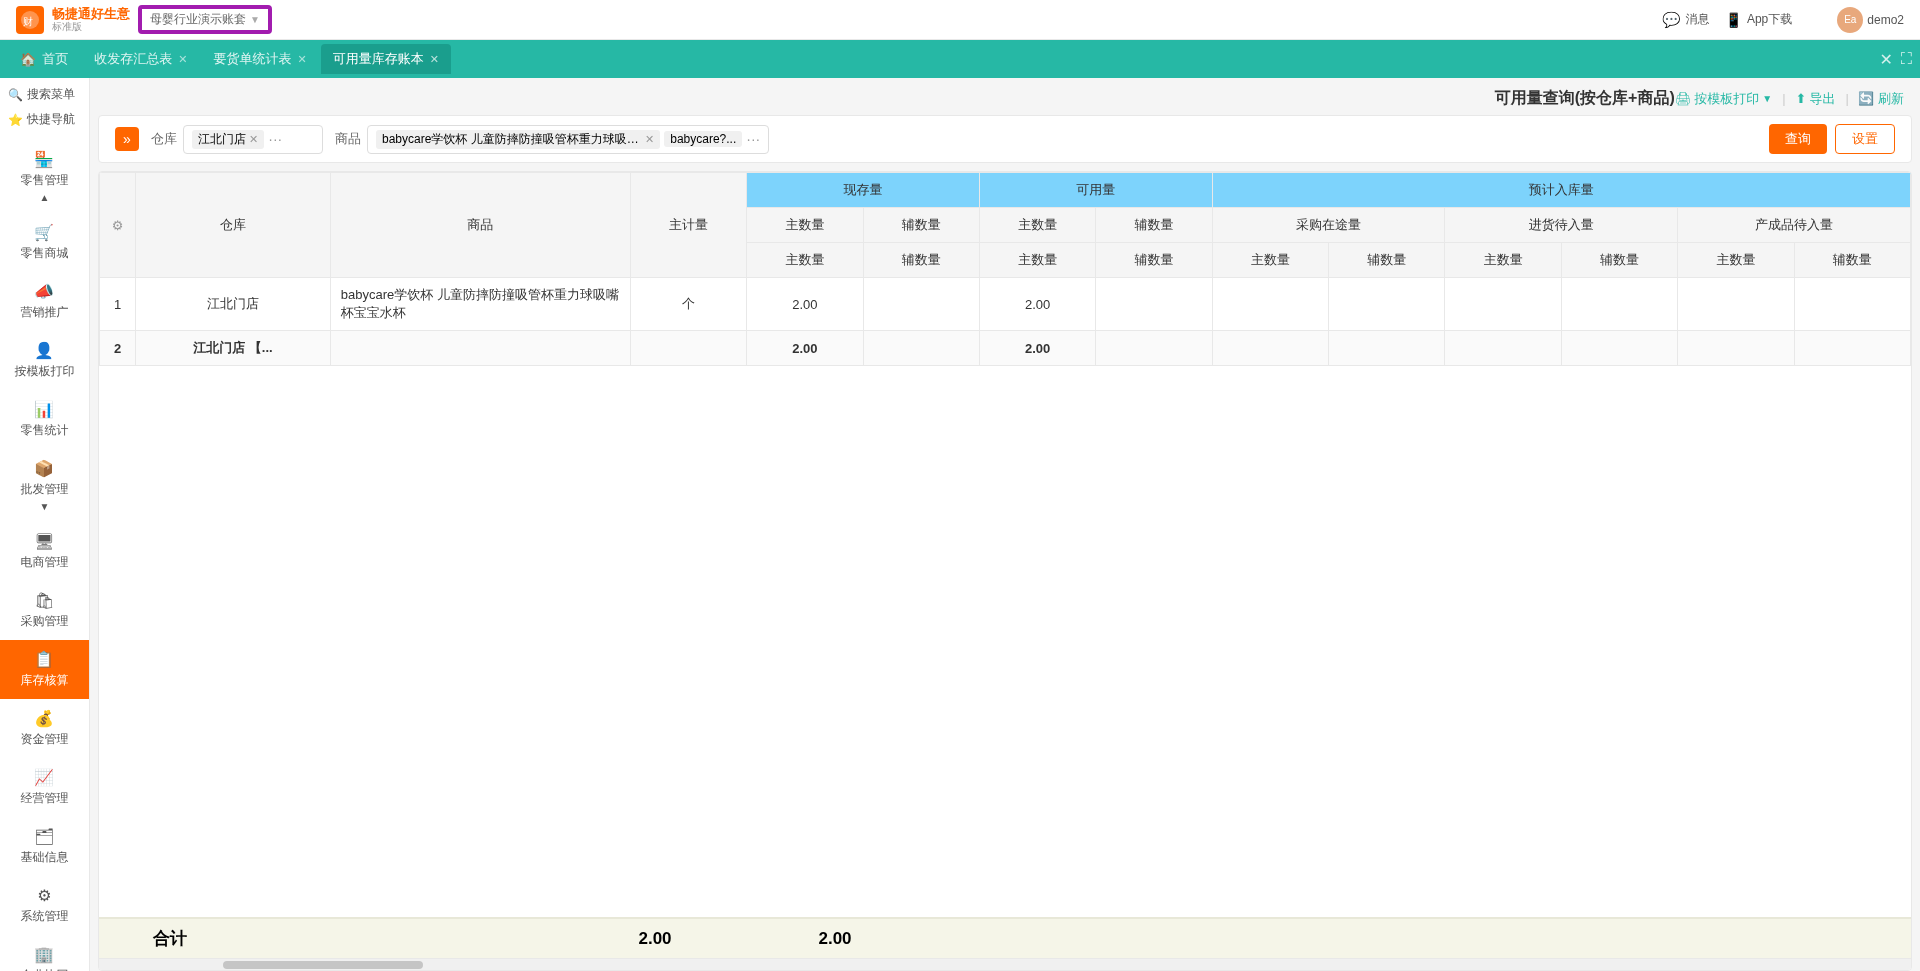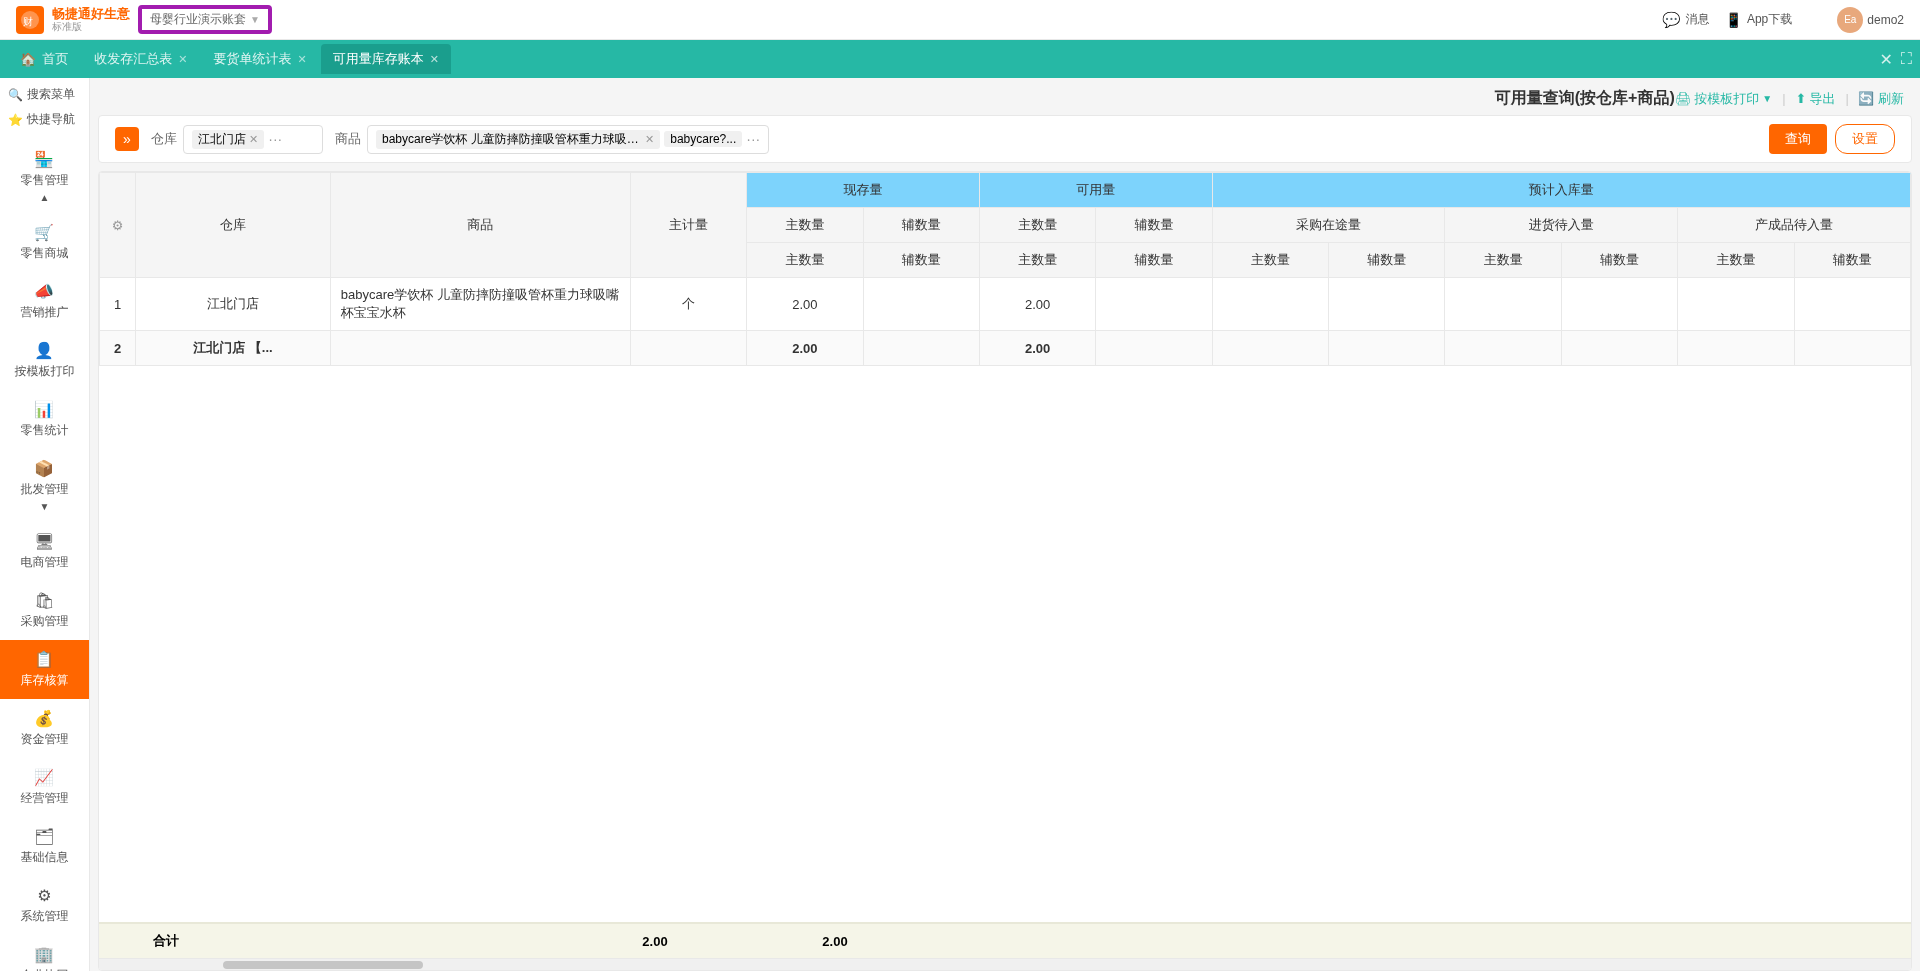--- a/index.html
+++ b/index.html
@@ -174,21 +174,21 @@
       border: none;
       border-radius: 4px;
       padding: 5px 16px;
       cursor: pointer;
       font-size: 13px;
     }
     .btn-settings {
       background: #fff;
       color: #ff6600;
       border: 1px solid #ff6600;
-      border-radius: 12px;
+      border-radius: 4px;
       padding: 5px 16px;
       cursor: pointer;
       font-size: 13px;
     }
 
     
     .table-wrapper {
       flex: 1;
       margin: 0 8px;
       background: #fff;
@@ -222,21 +222,21 @@
     tbody tr:nth-child(even) { background: #fafafa; }
     .th-group { background: #7dd3fc; }
 
     
     .table-footer {
       background: #f5f5e8;
       border-top: 2px solid #e8e8d8;
       padding: 8px 10px;
       display: flex;
       align-items: center;
-      font-size: 13px;
+      font-size: 17px;
       font-weight: 600;
       flex-shrink: 0;
     }
 
     
     .h-scrollbar {
       height: 12px;
       background: #f0f0f0;
       border-top: 1px solid #e8e8e8;
       display: flex;

